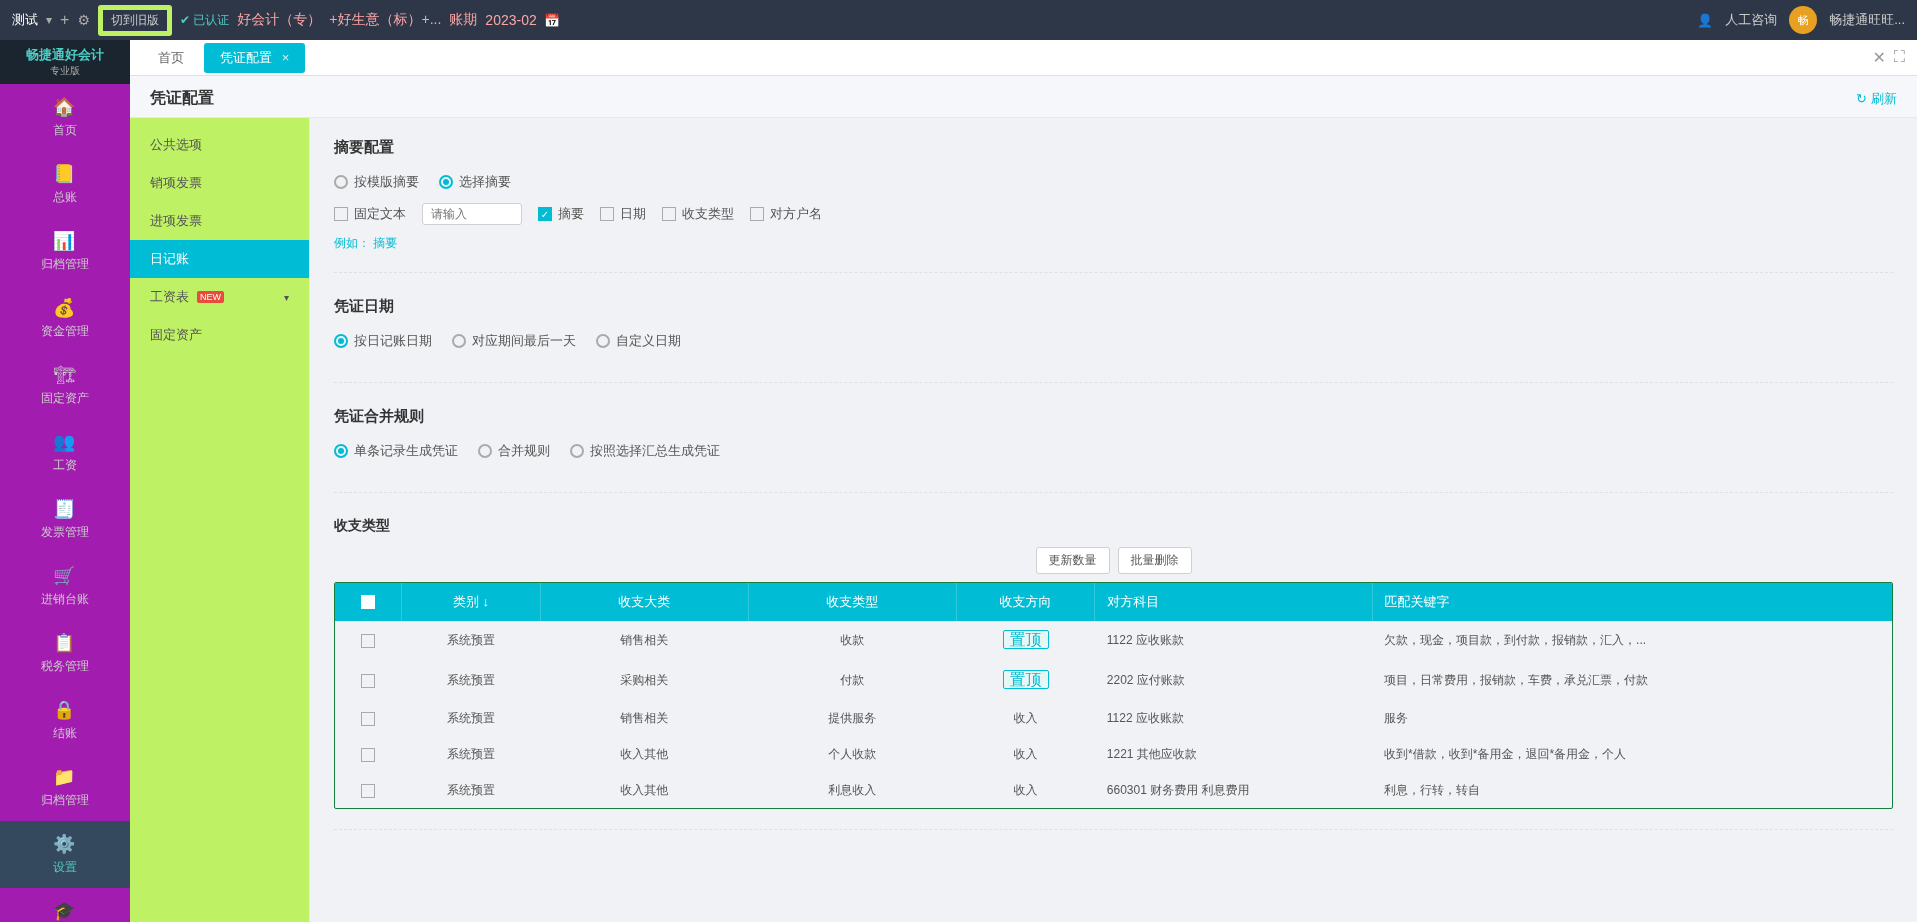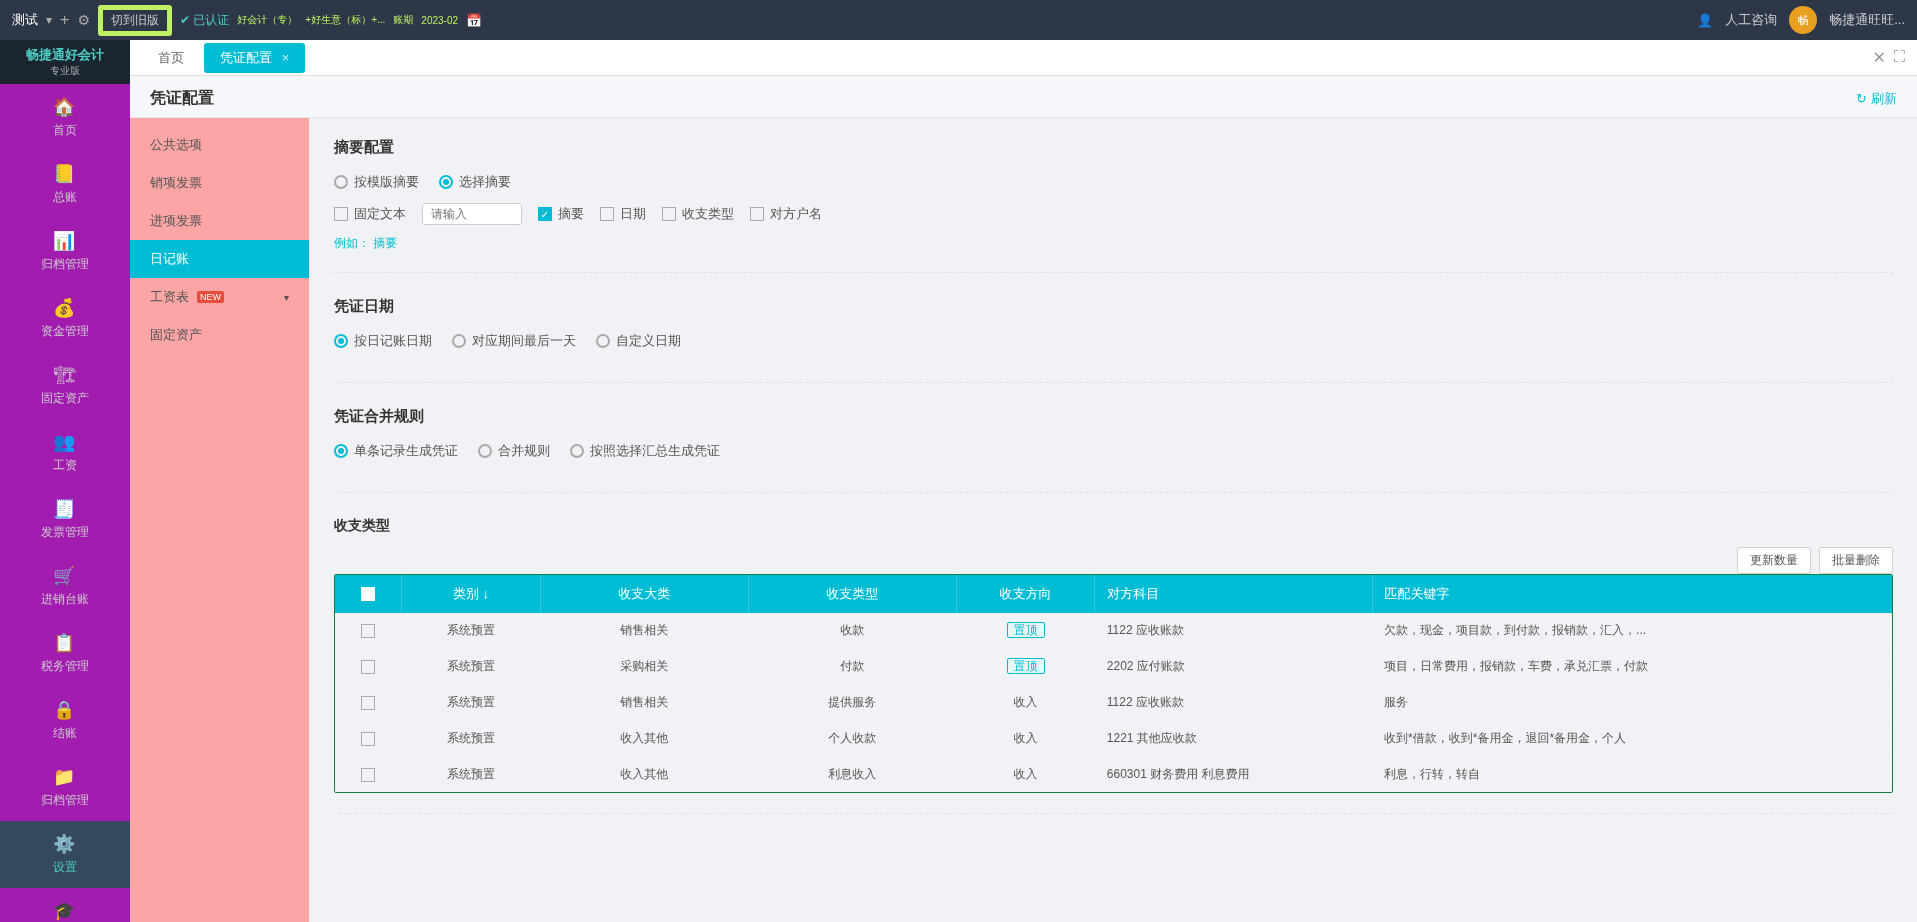--- a/index.html
+++ b/index.html
@@ -7,21 +7,21 @@
 
     
     .topbar { height: 40px; background: #2d3748; display: flex; align-items: center; padding: 0 12px; gap: 10px; flex-shrink: 0; }
     .topbar-left { display: flex; align-items: center; gap: 8px; color: #ccc; font-size: 13px; }
     .topbar-company { color: #fff; font-size: 13px; }
     .topbar-chevron { color: #aaa; font-size: 12px; }
     .topbar-plus { color: #aaa; font-size: 16px; cursor: pointer; }
     .topbar-gear { color: #aaa; font-size: 14px; cursor: pointer; }
     .topbar-btn { background: transparent; border: 5px solid #bef264; color: #ccc; border-radius: 3px; padding: 2px 8px; font-size: 12px; cursor: pointer; }
     .badge-certified { color: #4ecdc4; font-size: 12px; }
-    .badge-text { color: #bef264; font-size: 10px; }
+    .badge-text { color: #fca5a5; font-size: 14px; }
     .topbar-right { margin-left: auto; display: flex; align-items: center; gap: 12px; color: #ccc; font-size: 13px; }
     .user-avatar { width: 28px; height: 28px; border-radius: 50%; background: #e8a020; display: flex; align-items: center; justify-content: center; color: #fff; font-size: 11px; }
 
     
     .main-layout { display: flex; flex: 1; overflow: hidden; }
 
     
     .sidebar { width: 130px; background: #a21caf; display: flex; flex-direction: column; flex-shrink: 0; overflow-y: auto; }
     .sidebar-logo { height: 50px; background: #1a252f; display: flex; align-items: center; justify-content: center; flex-direction: column; padding: 6px; }
     .sidebar-logo-text { color: #4ecdc4; font-size: 13px; font-weight: bold; }
@@ -43,21 +43,21 @@
 
     
     .page-header { background: #f5f7fa; padding: 12px 20px 8px; border-bottom: 1px solid #e8e8e8; display: flex; align-items: center; justify-content: space-between; flex-shrink: 0; }
     .page-title { font-size: 16px; font-weight: bold; color: #333; }
     .refresh-btn { color: #00bcd4; font-size: 13px; cursor: pointer; display: flex; align-items: center; gap: 4px; }
 
     
     .main-content { flex: 1; overflow-y: auto; display: flex; }
 
     
-    .left-nav { width: 180px; background: #fca5a5; border-right: 1px solid #e8e8e8; padding: 8px 0; flex-shrink: 0; }
+    .left-nav { width: 180px; background: #bef264; border-right: 1px solid #e8e8e8; padding: 8px 0; flex-shrink: 0; }
     .left-nav-item { padding: 10px 20px; font-size: 13px; color: #555; cursor: pointer; display: flex; align-items: center; gap: 6px; }
     .left-nav-item.active { background: #00bcd4; color: #fff; }
     .left-nav-item .new-badge { background: #e74c3c; color: #fff; font-size: 9px; border-radius: 2px; padding: 1px 3px; margin-left: 2px; }
     .left-nav-item .chevron { margin-left: auto; font-size: 10px; }
 
     
     .right-panel { flex: 1; padding: 20px 24px; overflow-y: auto; }
 
     
     .section { margin-bottom: 24px; padding-bottom: 20px; border-bottom: 1px dashed #e0e0e0; }
@@ -72,29 +72,29 @@
 
     
     .checkbox-row { display: flex; align-items: center; gap: 16px; margin-bottom: 10px; }
     .checkbox-item { display: flex; align-items: center; gap: 6px; font-size: 13px; color: #555; cursor: pointer; }
     .checkbox-box { width: 14px; height: 14px; border: 1px solid #aaa; display: flex; align-items: center; justify-content: center; }
     .checkbox-box.checked { background: #00bcd4; border-color: #00bcd4; color: #fff; font-size: 10px; }
     .text-input { border: 1px solid #d0d0d0; border-radius: 3px; padding: 3px 8px; font-size: 12px; color: #999; width: 100px; }
     .example-text { color: #00bcd4; font-size: 12px; margin-top: 4px; }
 
     
-    .table-header-actions { display: flex; justify-content: flex-end; gap: 8px; }
+    .table-header-actions { display: flex; justify-content: center; gap: 8px; margin-bottom: 8px; }
     .action-btn { border: 1px solid #d0d0d0; background: #fff; border-radius: 3px; padding: 4px 12px; font-size: 12px; color: #555; cursor: pointer; }
     .table-container { border: 1px solid #15803d; border-radius: 2px; overflow: hidden; }
     .table-head { background: #00bcd4; }
     .table-head tr th { color: #fff; font-weight: normal; padding: 10px 12px; font-size: 13px; text-align: center; border-right: 1px solid rgba(255,255,255,0.2); }
     .table-head tr th:last-child { border-right: none; }
     .table-body tr td { padding: 9px 12px; font-size: 12px; border-bottom: 1px solid #f0f0f0; text-align: center; color: #555; }
     .table-body tr:last-child td { border-bottom: none; }
-    .reset-badge { background: #e8f7f5; border: 1px solid #00bcd4; color: #00bcd4; font-size: 12px; border-radius: 2px; padding: 0 6px; cursor: pointer; margin-top: 20px; }
+    .reset-badge { background: #e8f7f5; border: 1px solid #00bcd4; color: #00bcd4; font-size: 16px; border-radius: 2px; padding: 0 6px; cursor: pointer; margin-top: 20px; }
     .checkbox-cell { width: 30px; }
     .col-category { width: 80px; }
     .col-bigcategory { width: 120px; }
     .col-type { width: 120px; }
     .col-direction { width: 80px; }
     .col-account { width: 160px; text-align: left !important; }
     .col-keywords { width: 300px; text-align: left !important; }
     .income-type-label { font-size: 14px; font-weight: bold; margin-bottom: 12px; display: flex; align-items: center; gap: 8px; }
   </style>
 </head>

